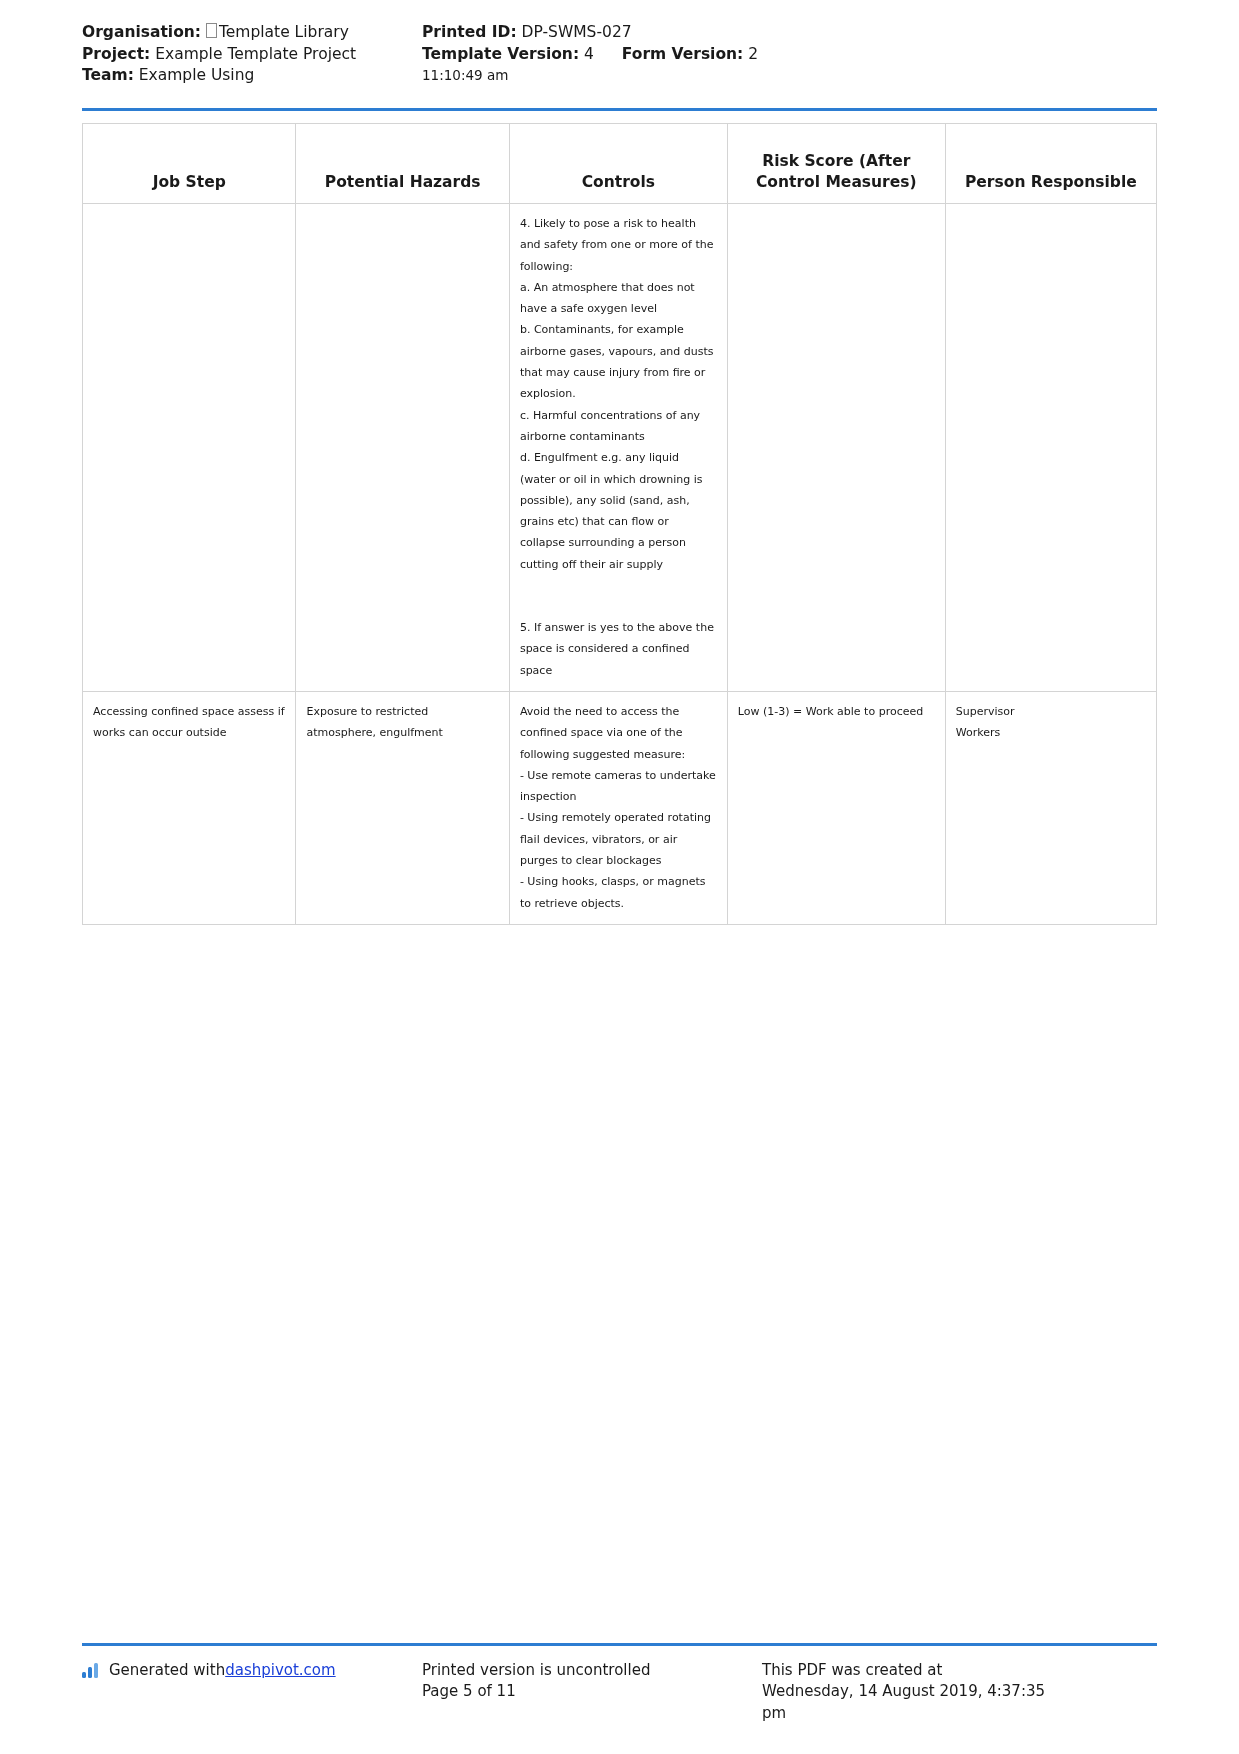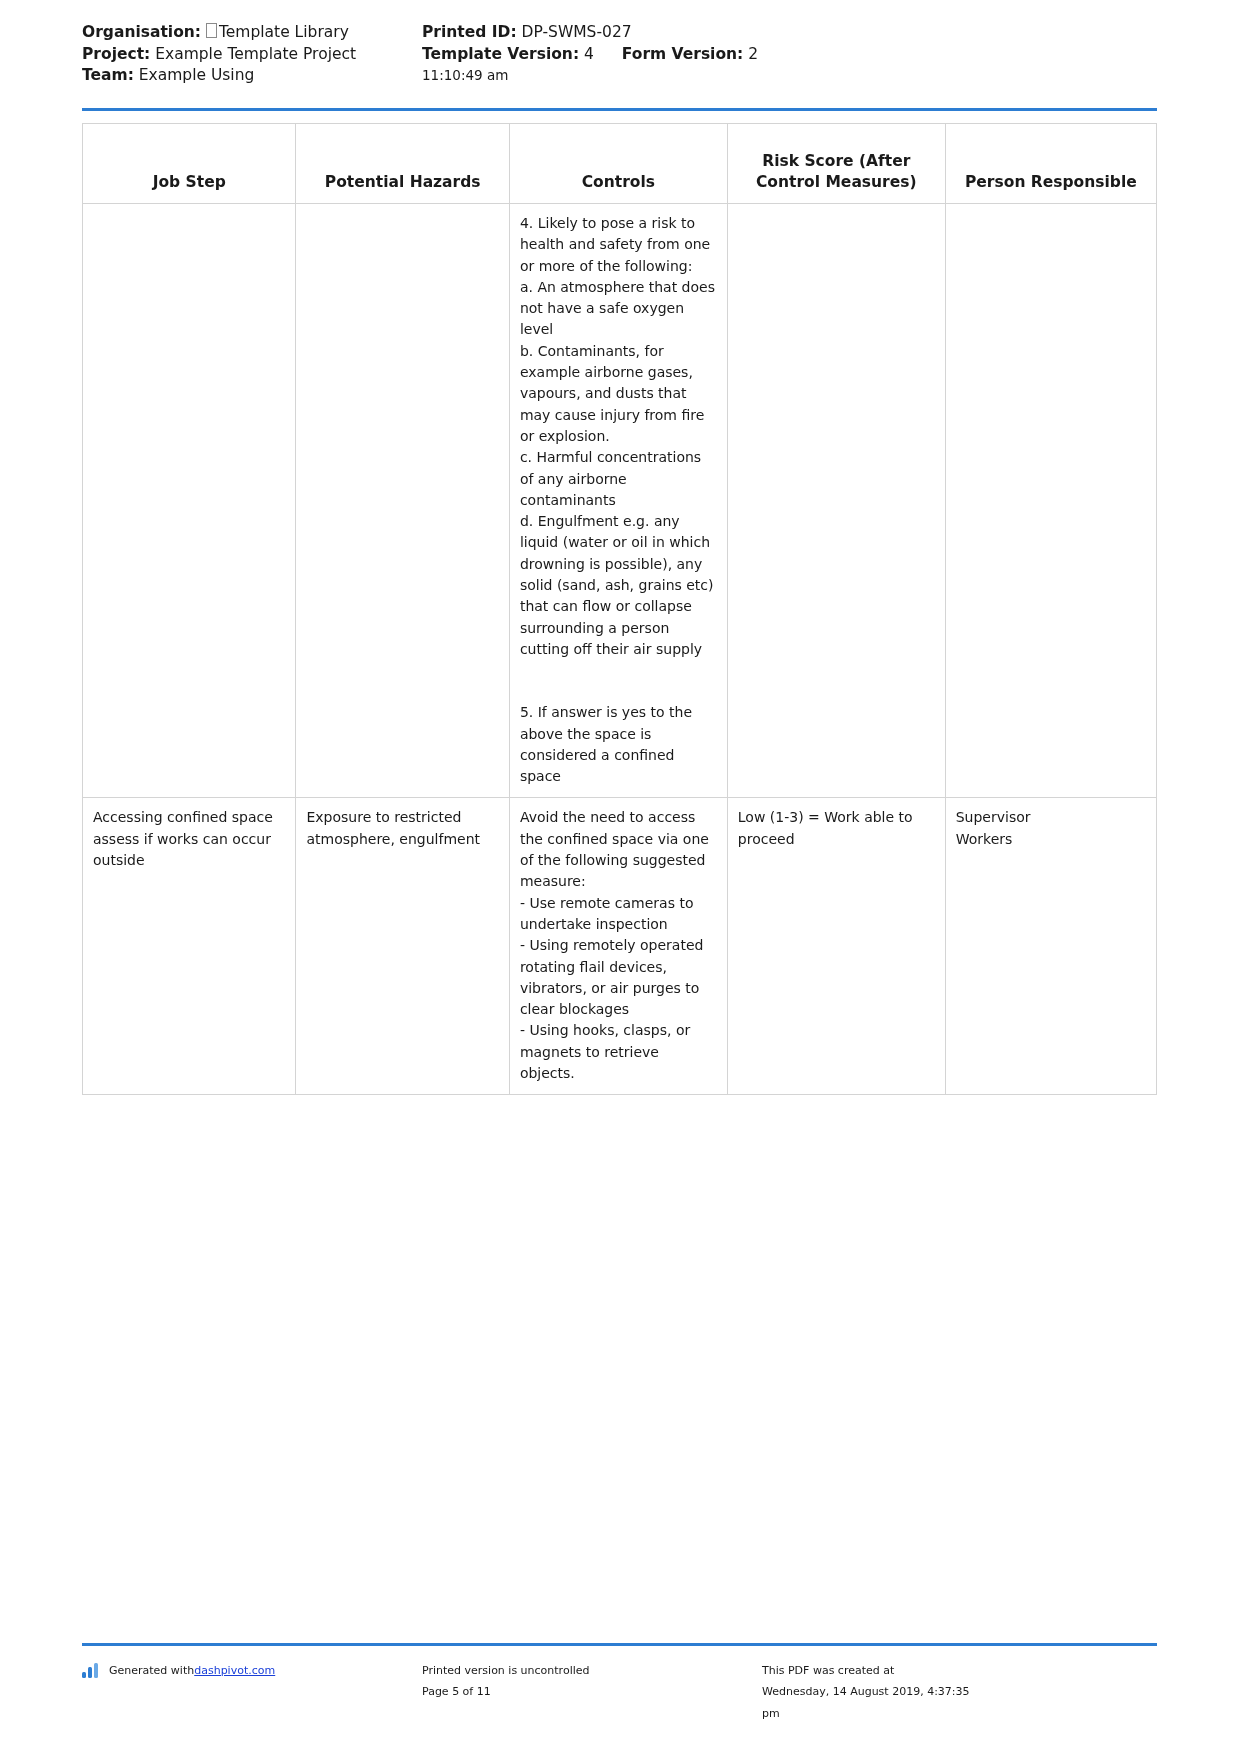--- a/index.html
+++ b/index.html
@@ -85,21 +85,21 @@
   table.swms {
     width: 100%;
     border-collapse: collapse;
     margin-top: 12px;
     table-layout: fixed;
   }
   table.swms th, table.swms td {
     border: 1px solid #d4d4d4;
     vertical-align: top;
     padding: 9px 10px 10px 10px;
-    font-size: 14px;
+    font-size: 11px;
     line-height: 21.3px;
   }
   table.swms th {
     font-weight: bold;
     vertical-align: bottom;
     height: 60px;
     font-size: 15.5px;
     line-height: 21px;
   }
   .col-1 { width: 192px; }
@@ -117,21 +117,21 @@
     left: 82px;
     right: 82px;
     bottom: 30px;
   }
   .rule-bottom {
     border-top: 3px solid #2d7dd2;
     margin-bottom: 14px;
   }
   .footer-row {
     display: flex;
-    font-size: 11px;
+    font-size: 15px;
     line-height: 21.5px;
   }
   .f-col-1 { flex: 0 0 340px; display: flex; align-items: flex-start; }
   .f-col-2 { flex: 0 0 340px; }
   .f-col-3 { flex: 1 1 auto; }
   .bars-icon { margin-right: 8px; padding-top: 3px; }
   .footer-link {
     color: #1a3fd8;
     text-decoration: underline;
   }

